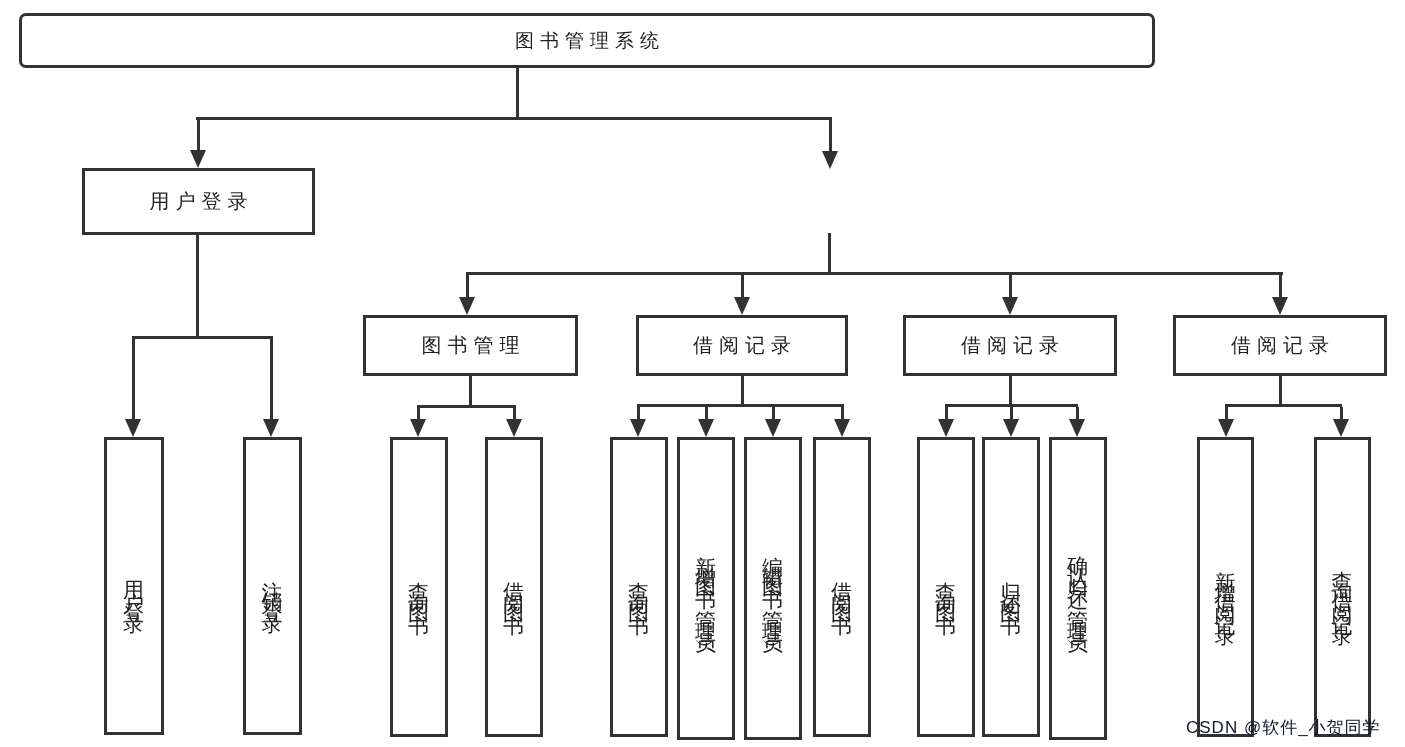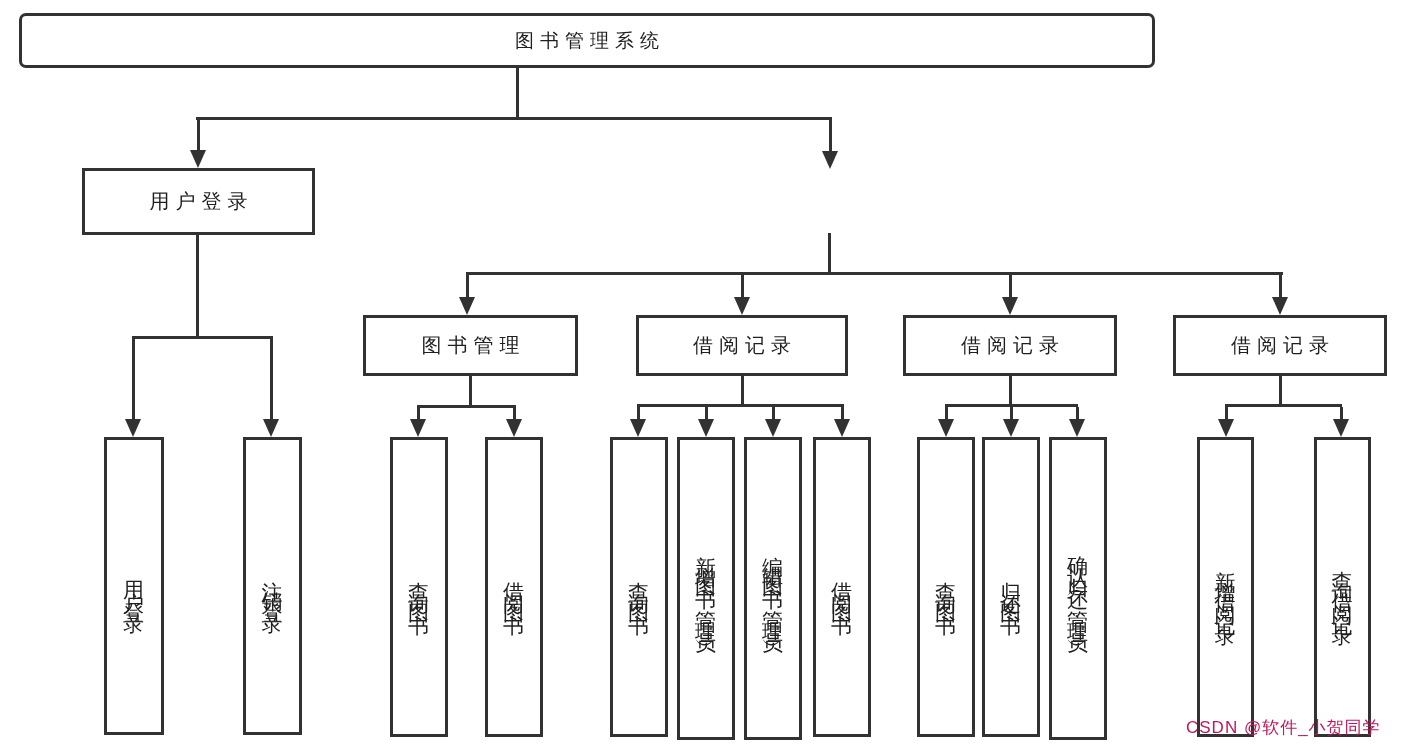--- a/index.html
+++ b/index.html
@@ -38,21 +38,21 @@
     width: 0; height: 0;
     border-left: 8px solid transparent;
     border-right: 8px solid transparent;
     border-top: 18px solid #323232;
   }
   #watermark {
     position: absolute;
     left: 1186px;
     top: 716px;
     font-size: 17px;
-    color: #be185d;
+    color: #0f172a;
     letter-spacing: 1px;
     white-space: nowrap;
     z-index: 5;
   }
 </style>
 </head>
 <body>
 
 <div id="stage">
 

